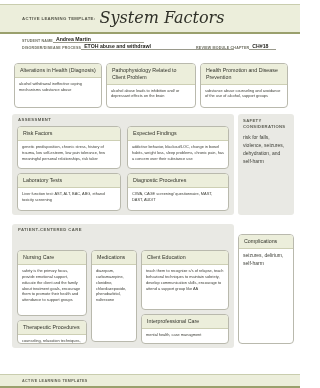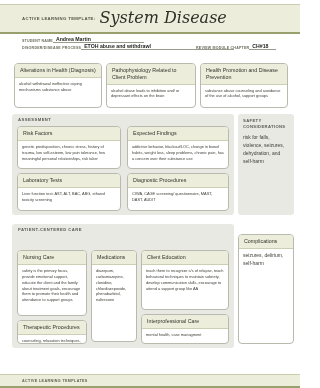--- a/index.html
+++ b/index.html
@@ -143,21 +143,21 @@
   }
 </style>
 </head>
 <body>
 
 <div class="page">
 
   <div class="header">
     <div class="header-inner">
       <span class="alt-label">ACTIVE LEARNING TEMPLATE:</span>
-      <span class="alt-title">System Disease</span>
+      <span class="alt-title">System Factors</span>
     </div>
   </div>
 
   <div class="info">
     <div class="info-row row1">
       <span class="fld-label">STUDENT NAME</span>
       <span class="fld-value w-name">Andrea Martin</span>
     </div>
     <div class="info-row row2">
       <span class="fld-label">DISORDER/DISEASE PROCESS</span>

